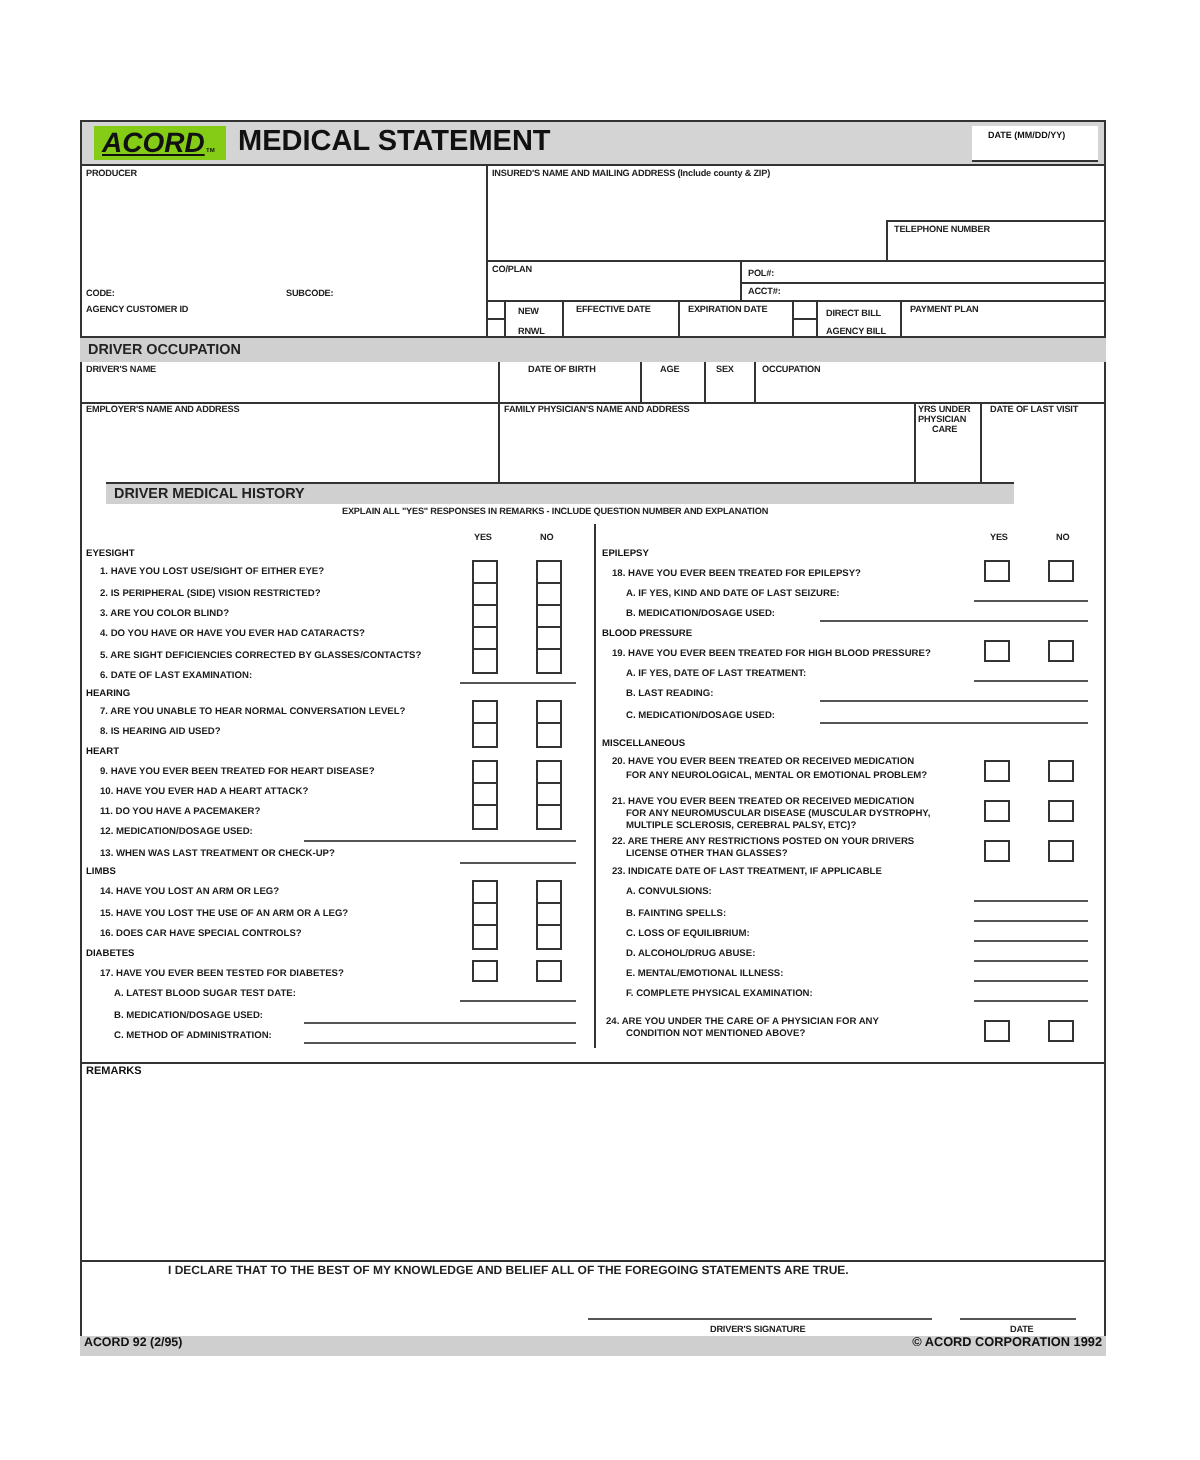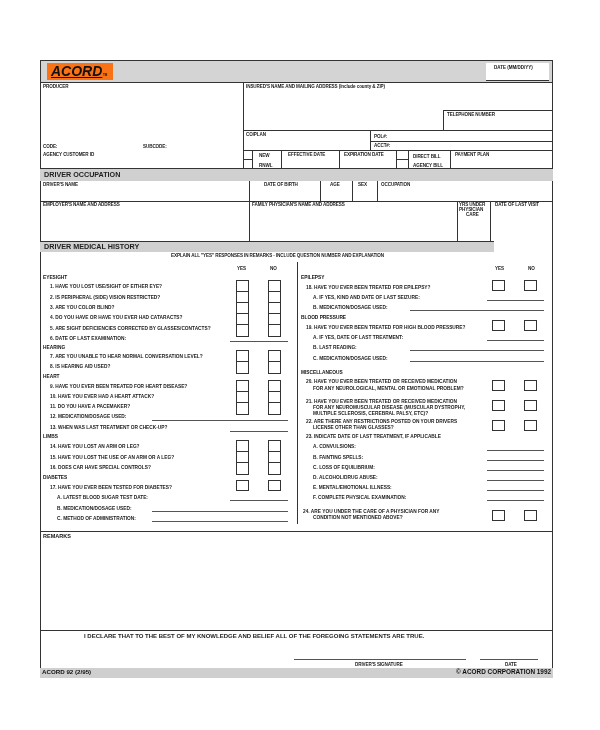--- a/index.html
+++ b/index.html
@@ -19,24 +19,25 @@
   .stack { position:absolute; width:13px; border:1.2px solid #333; box-sizing:border-box; background:#fff; }
   .stack div { border-bottom:1.2px solid #333; height:11px; box-sizing:border-box; }
   .stack div:last-child { border-bottom:none; }
 </style>
 </head>
 <body>
 
 <div class="form"></div>
 
 <div class="hdr">
-  <div class="abs" style="left:6px;top:2px;width:66px;height:17px;background:#f97316;">
+  <div class="abs" style="left:6px;top:2px;width:66px;height:17px;background:#84cc16;">
     <span class="abs" style="left:4px;top:0px;font-size:14px;font-weight:bold;font-style:italic;text-decoration:underline;color:#111;">ACORD</span>
     <span class="abs" style="left:56px;top:10px;font-size:3px;font-weight:bold;">TM</span>
   </div>
+  <span class="abs" style="left:78px;top:2px;font-size:14.5px;font-weight:bold;color:#111;">MEDICAL STATEMENT</span>
   <div class="abs" style="left:445px;top:2px;width:63px;height:17px;background:#fff;border-bottom:1px solid #333;">
     <span class="abs" style="left:8px;top:2px;font-size:4.5px;font-weight:bold;">DATE (MM/DD/YY)</span>
   </div>
 </div>
 
 <div class="hl" style="left:40px;top:82px;width:513px;"></div>
 <div class="vl" style="left:243px;top:82px;height:86px;"></div>
 <span class="lbl" style="left:43px;top:84px;">PRODUCER</span>
 <div class="abs" style="left:42px;top:90px;width:199px;height:48px;"></div>
 <span class="lbl" style="left:246px;top:84px;">INSURED'S NAME AND MAILING ADDRESS (Include county &amp; ZIP)</span>
@@ -94,21 +95,21 @@
 <div class="abs" style="left:42px;top:208px;width:205px;height:32px;"></div>
 <span class="lbl" style="left:252px;top:202px;">FAMILY PHYSICIAN'S NAME AND ADDRESS</span>
 <div class="abs" style="left:251px;top:208px;width:205px;height:32px;"></div>
 <div class="vl" style="left:457px;top:201px;height:40px;"></div>
 <span class="lbl" style="left:459px;top:202px;">YRS UNDER</span>
 <span class="lbl" style="left:459px;top:207px;">PHYSICIAN</span>
 <span class="lbl" style="left:466px;top:212px;">CARE</span>
 <div class="vl" style="left:490px;top:201px;height:40px;"></div>
 <span class="lbl" style="left:495px;top:202px;">DATE OF LAST VISIT</span>
 
-<div class="bar" style="left:40px;top:241px;width:454px;height:11px;">
+<div class="bar" style="left:53px;top:241px;width:454px;height:11px;">
   <span style="top:0px;">DRIVER MEDICAL HISTORY</span>
 </div>
 <span class="lbl" style="left:171px;top:253px;">EXPLAIN ALL "YES" RESPONSES IN REMARKS - INCLUDE QUESTION NUMBER AND EXPLANATION</span>
 <div class="vl" style="left:297px;top:262px;height:262px;"></div>
 
 <span class="lbl" style="left:237px;top:266px;">YES</span>
 <span class="lbl" style="left:270px;top:266px;">NO</span>
 <span class="lbl" style="left:495px;top:266px;">YES</span>
 <span class="lbl" style="left:528px;top:266px;">NO</span>
 

